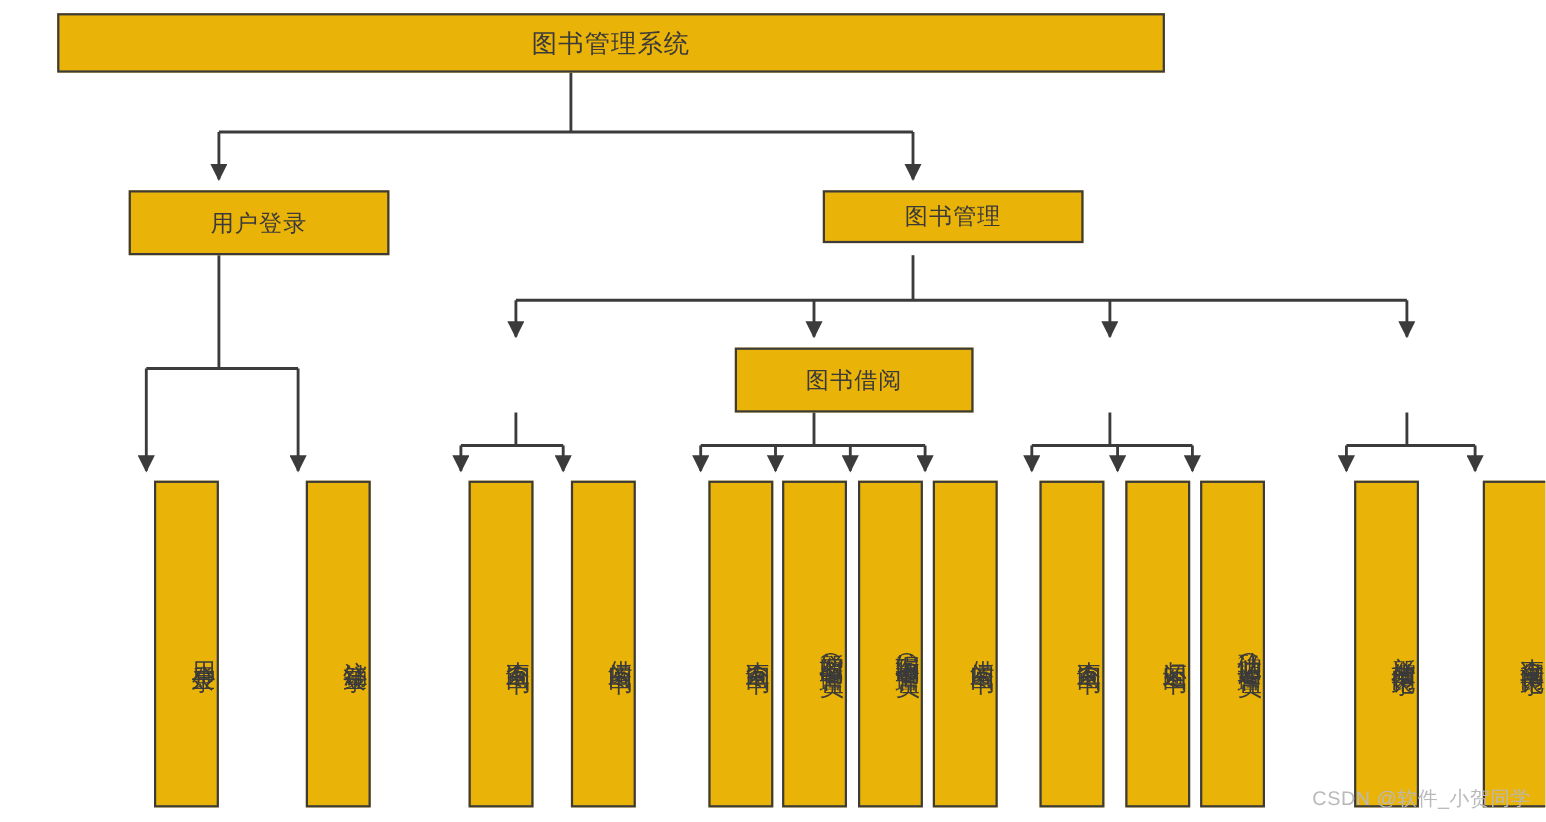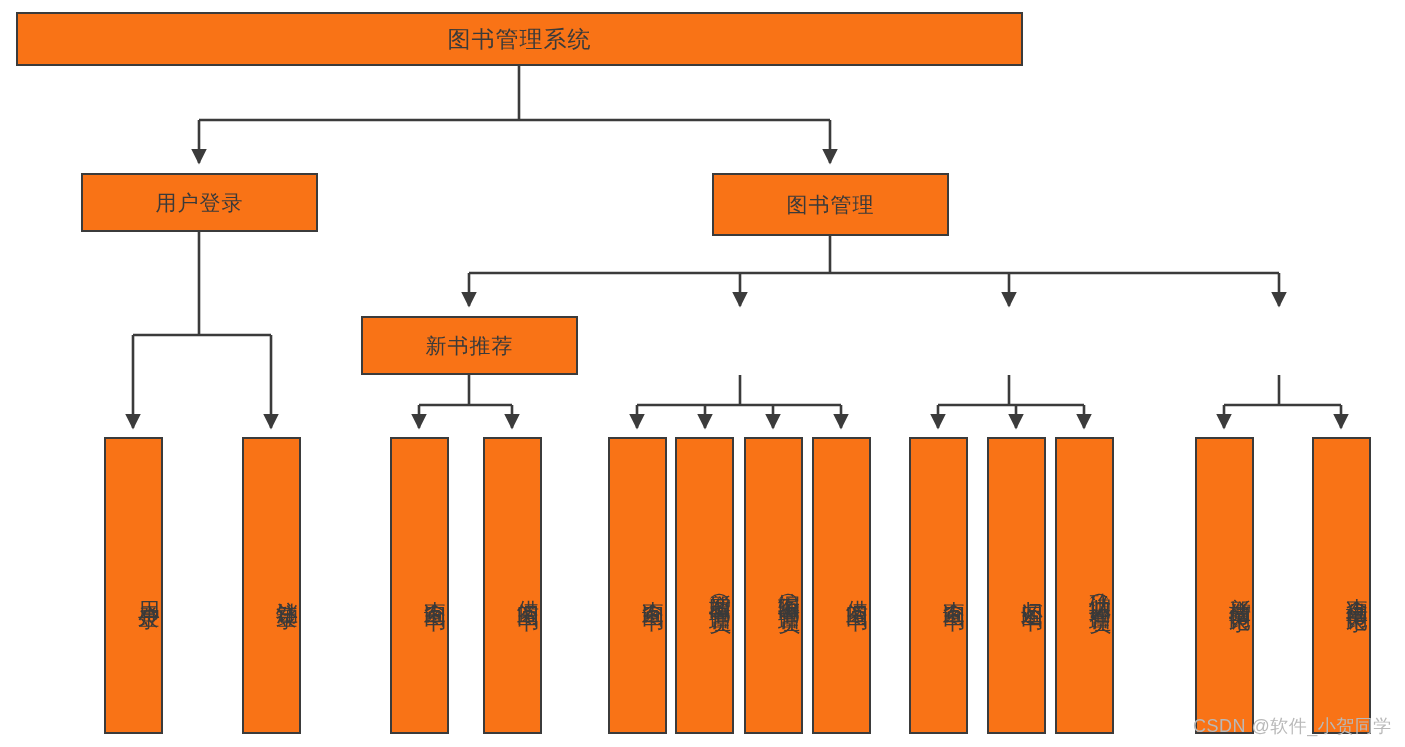--- a/index.html
+++ b/index.html
@@ -22,28 +22,29 @@
     left: 0;
     top: 0;
     width: 1405px;
     height: 747px;
     pointer-events: none;
   }
   .node {
     position: absolute;
     box-sizing: border-box;
     border: 2px solid #3b3b3b;
-    background: #f97316;
+    background: #eab308;
     display: flex;
     align-items: center;
     justify-content: center;
     color: #3a3a3a;
     font-size: 21px;
     letter-spacing: 1px;
     white-space: nowrap;
+    margin-left: 36px;
   }
   .node.root {
     font-size: 23px;
   }
   .node.leaf {
     writing-mode: vertical-rl;
     text-orientation: upright;
     font-size: 22px;
     letter-spacing: 3px;
     padding-top: 6px;
@@ -119,26 +120,26 @@
     </g>
   </svg>
 
   <div class="node root" style="left:16px; top:12px; width:1007px; height:54px;">
     <span>图书管理系统</span>
   </div>
 
   <div class="node" style="left:81px; top:173px; width:237px; height:59px;">
     <span>用户登录</span>
   </div>
-  <div class="node" style="left:712px; top:173px; width:237px; height:63px;">
+  <div class="node" style="left:712px; top:173px; width:237px; height:48px;">
     <span>图书管理</span>
   </div>
 
-  <div class="node" style="left:361px; top:316px; width:217px; height:59px;">
-    <span>新书推荐</span>
+  <div class="node" style="left:632px; top:316px; width:217px; height:59px;">
+    <span>图书借阅</span>
   </div>
 
   <div class="node leaf" style="left:104px; top:437px; width:59px; height:297px;">
     <span class="vtext">用户登录</span>
   </div>
   <div class="node leaf" style="left:242px; top:437px; width:59px; height:297px;">
     <span class="vtext">注销登录</span>
   </div>
   <div class="node leaf" style="left:390px; top:437px; width:59px; height:297px;">
     <span class="vtext">查询图书</span>

